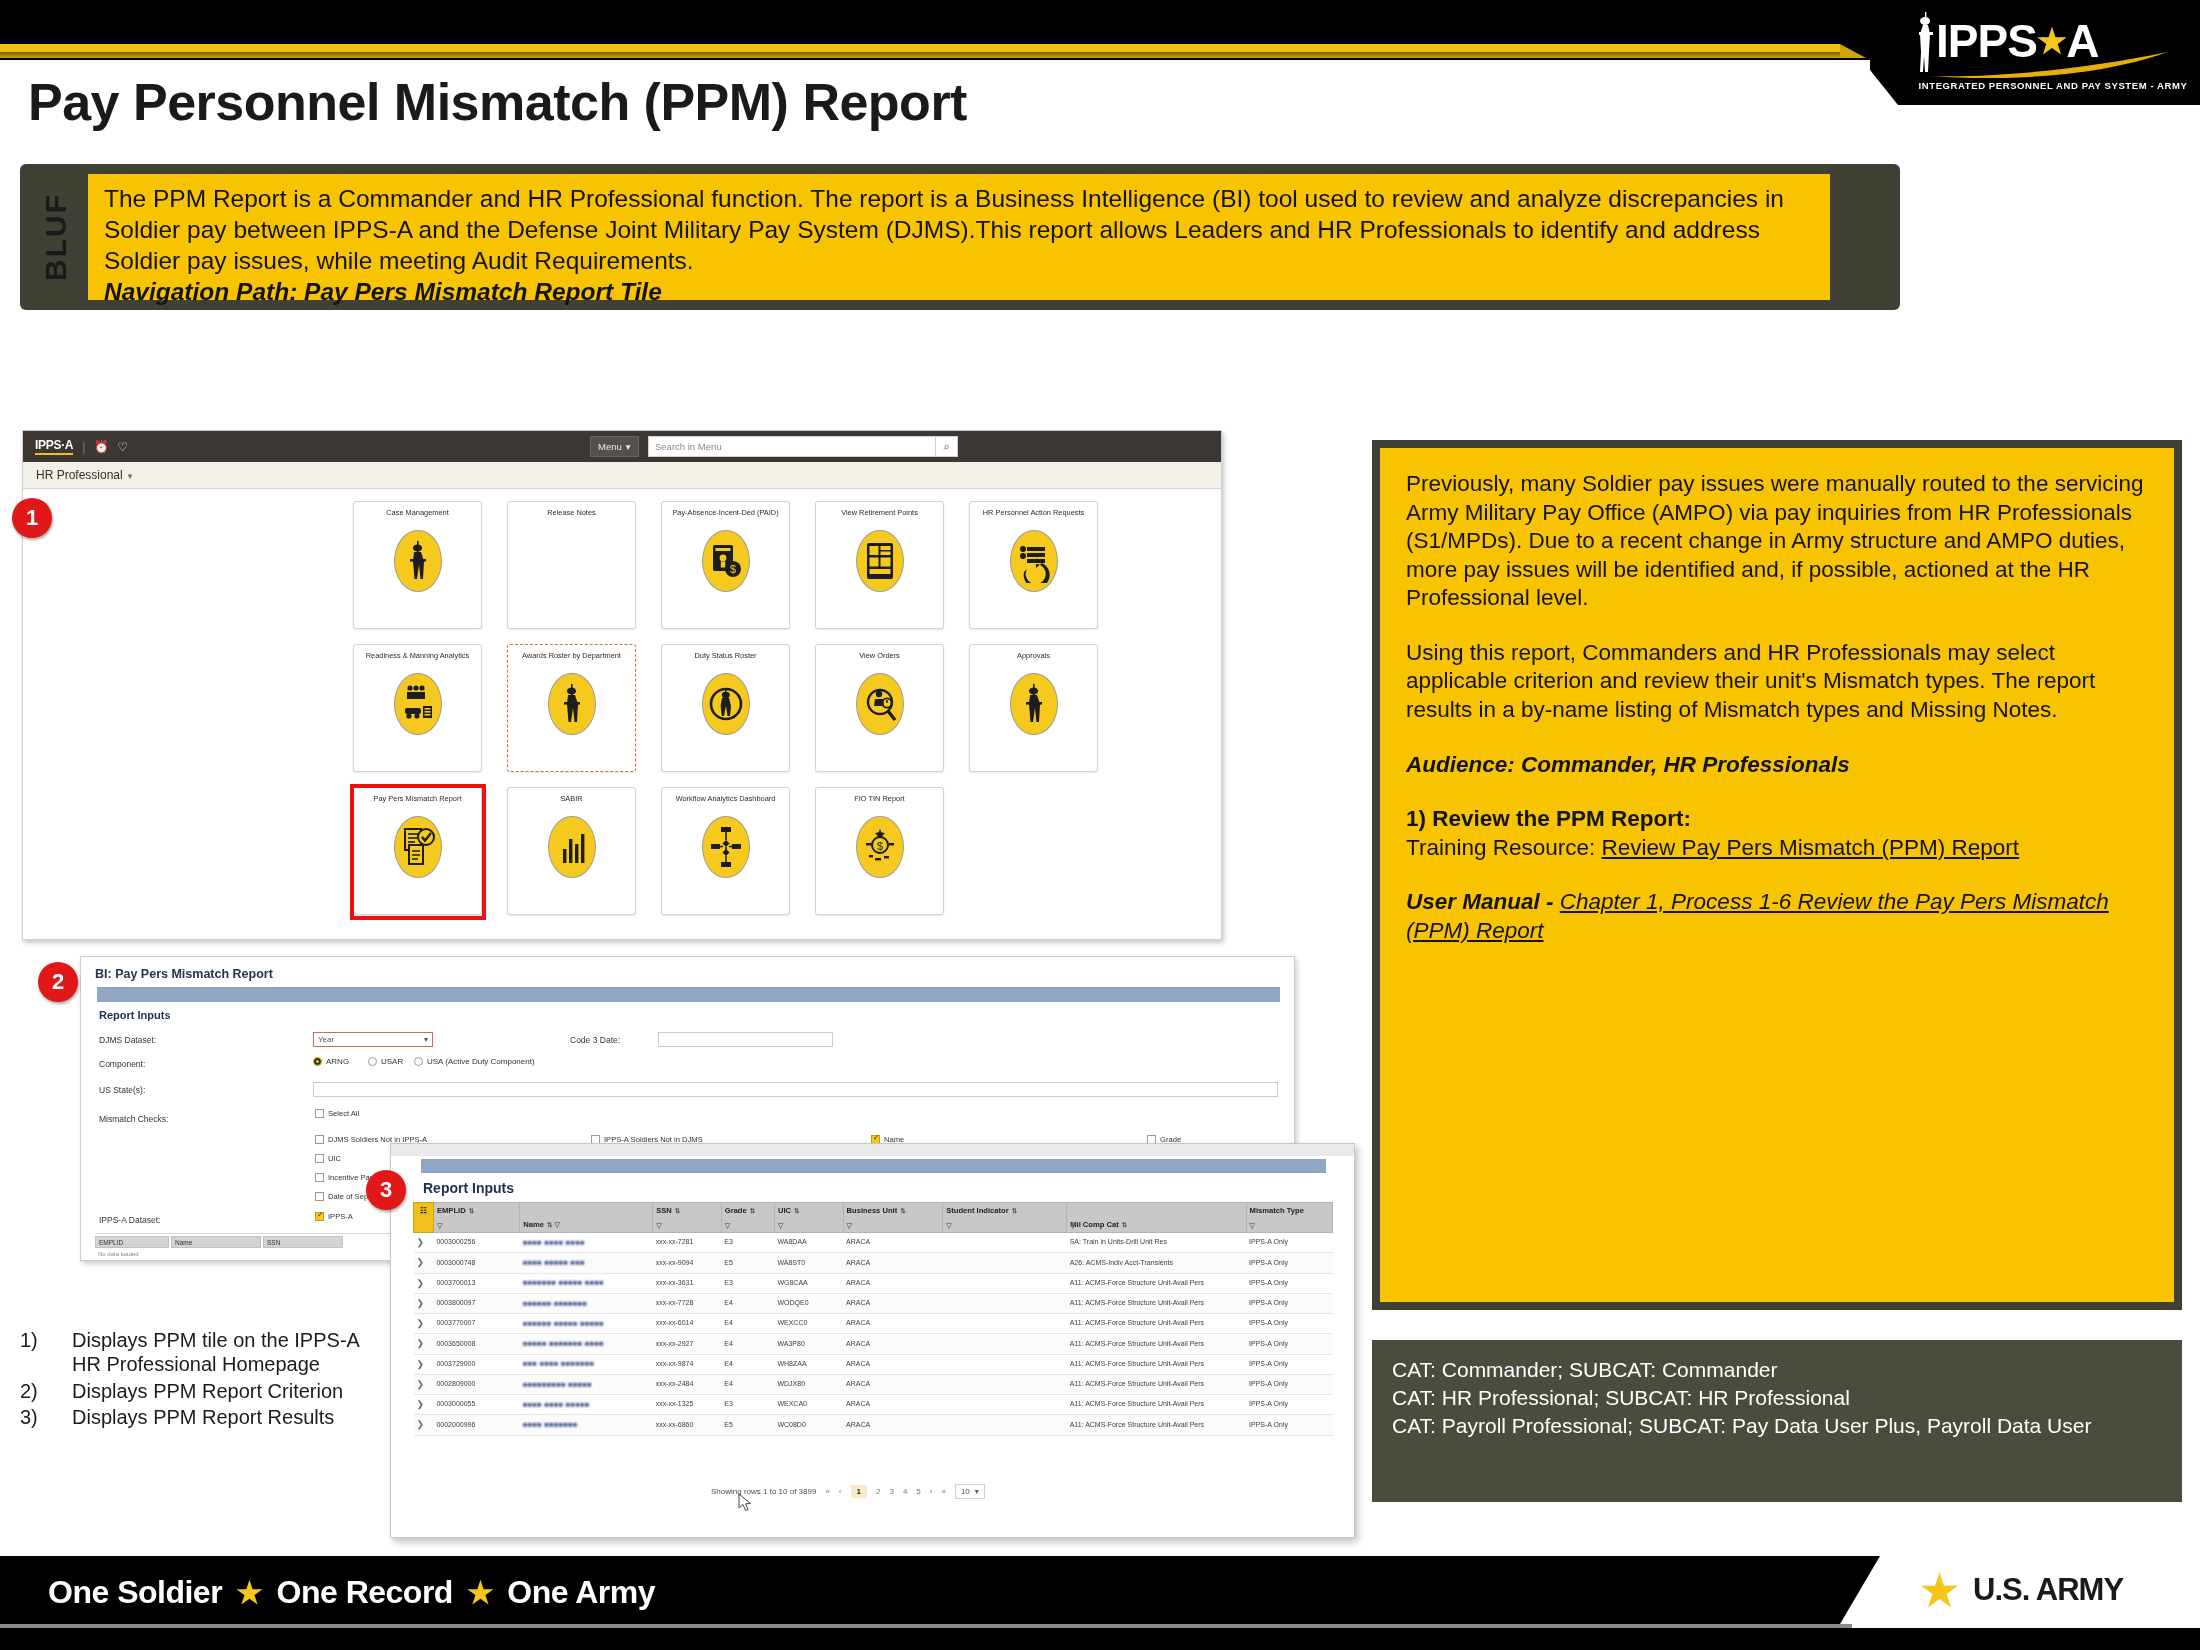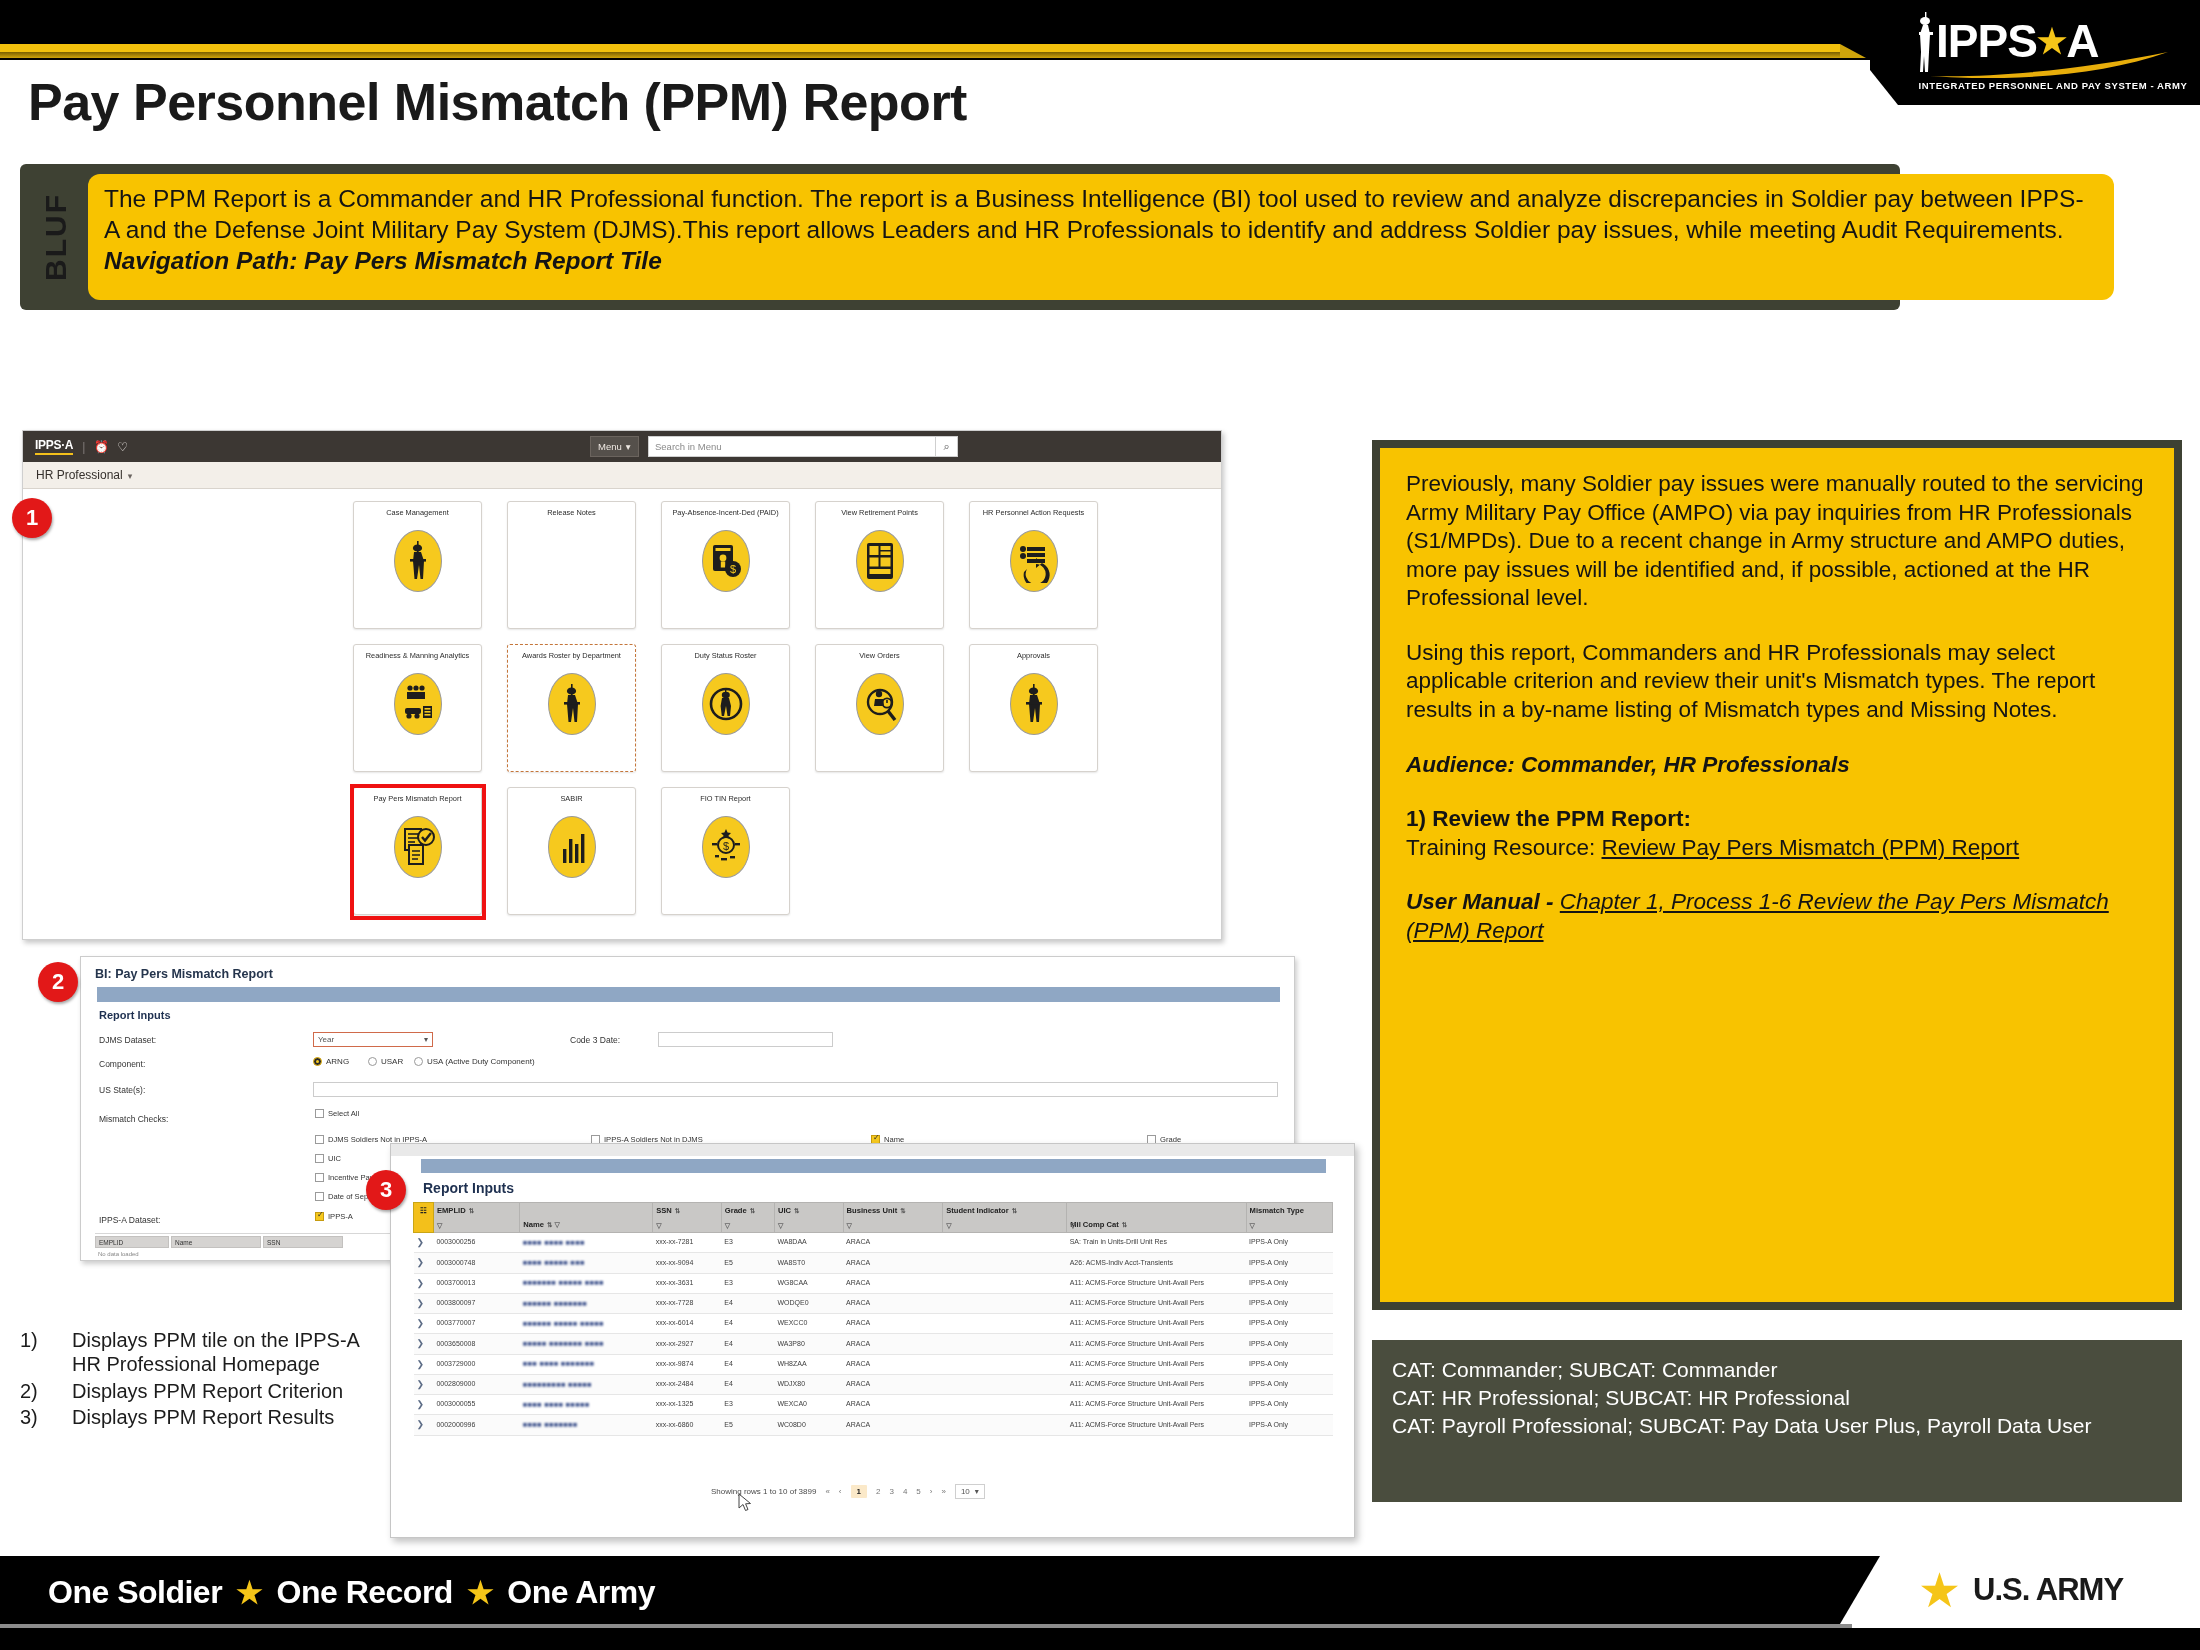--- a/index.html
+++ b/index.html
@@ -70,22 +70,22 @@
   }
   #bluf-label {
     position: absolute; left: 30px; top: 174px; width: 52px; height: 126px;
     display: flex; align-items: center; justify-content: center;
   }
   #bluf-label span {
     writing-mode: vertical-rl; transform: rotate(180deg);
     font-size: 30px; font-weight: bold; color: #1a1a1a; letter-spacing: 2px;
   }
   #bluf-inner {
-    position: absolute; left: 88px; top: 174px; width: 2026px; height: 126px;
-    background: #f8c300; border-radius: 12px;
+    position: absolute; left: 88px; top: 174px; width: 1742px; height: 126px;
+    background: #f8c300; border-radius: 0;
     padding: 10px 16px 8px 16px;
   }
   #bluf-inner p {
     font-size: 24.5px; line-height: 1.26; color: #141414;
   }
   #bluf-nav { font-weight: bold; font-style: italic; }
 
   
   #shot1 {
     position: absolute; left: 22px; top: 430px; width: 1200px; height: 510px;
@@ -531,20 +531,38 @@
         </div>
       </div>
       <div class="tile">
         <div class="tile-label">SABIR</div>
         <div class="tile-icon">
           <svg width="34" height="44" viewBox="0 0 34 44">
             <rect x="8" y="24" width="3.4" height="14" fill="#1d1d1d"></rect>
             <rect x="14" y="14" width="3.4" height="24" fill="#1d1d1d"></rect>
             <rect x="20" y="19" width="3.4" height="19" fill="#1d1d1d"></rect>
             <rect x="26" y="9" width="3.4" height="29" fill="#1d1d1d"></rect>
+          </svg>
+        </div>
+      </div>
+      <div class="tile">
+        <div class="tile-label">Workflow Analytics Dashboard</div>
+        <div class="tile-icon">
+          <svg width="34" height="44" viewBox="0 0 34 44">
+            <rect x="12" y="2" width="10" height="5" fill="#1d1d1d"></rect>
+            <rect x="2" y="19" width="9" height="5" fill="#1d1d1d"></rect>
+            <rect x="23" y="19" width="9" height="5" fill="#1d1d1d"></rect>
+            <rect x="12" y="37" width="10" height="5" fill="#1d1d1d"></rect>
+            <rect x="14.5" y="16" width="5" height="5" transform="rotate(45 17 18.5)" fill="#1d1d1d"></rect>
+            <rect x="14.5" y="25" width="5" height="5" transform="rotate(45 17 27.5)" fill="#1d1d1d"></rect>
+            <line x1="17" y1="7" x2="17" y2="15" stroke="#1d1d1d" stroke-width="1.6"></line>
+            <line x1="17" y1="22" x2="17" y2="25" stroke="#1d1d1d" stroke-width="1.6"></line>
+            <line x1="17" y1="31" x2="17" y2="37" stroke="#1d1d1d" stroke-width="1.6"></line>
+            <line x1="11" y1="21.5" x2="14" y2="21.5" stroke="#1d1d1d" stroke-width="1.6"></line>
+            <line x1="20" y1="21.5" x2="23" y2="21.5" stroke="#1d1d1d" stroke-width="1.6"></line>
           </svg>
         </div>
       </div>
       <div class="tile">
         <div class="tile-label">FIO TIN Report</div>
         <div class="tile-icon">
           <svg width="34" height="44" viewBox="0 0 34 44">
             <circle cx="17" cy="20" r="8" fill="none" stroke="#1d1d1d" stroke-width="2"></circle>
             <text x="17" y="25" font-size="11" fill="#1d1d1d" text-anchor="middle" font-family="sans-serif">$</text>
             <path d="M17 4 l1.6 3.4 l3.4 .6 l-2.5 2.4 l.6 3.4 l-3.1-1.7 l-3.1 1.7 l.6-3.4 l-2.5-2.4 l3.4-.6 z" fill="#1d1d1d"></path>

